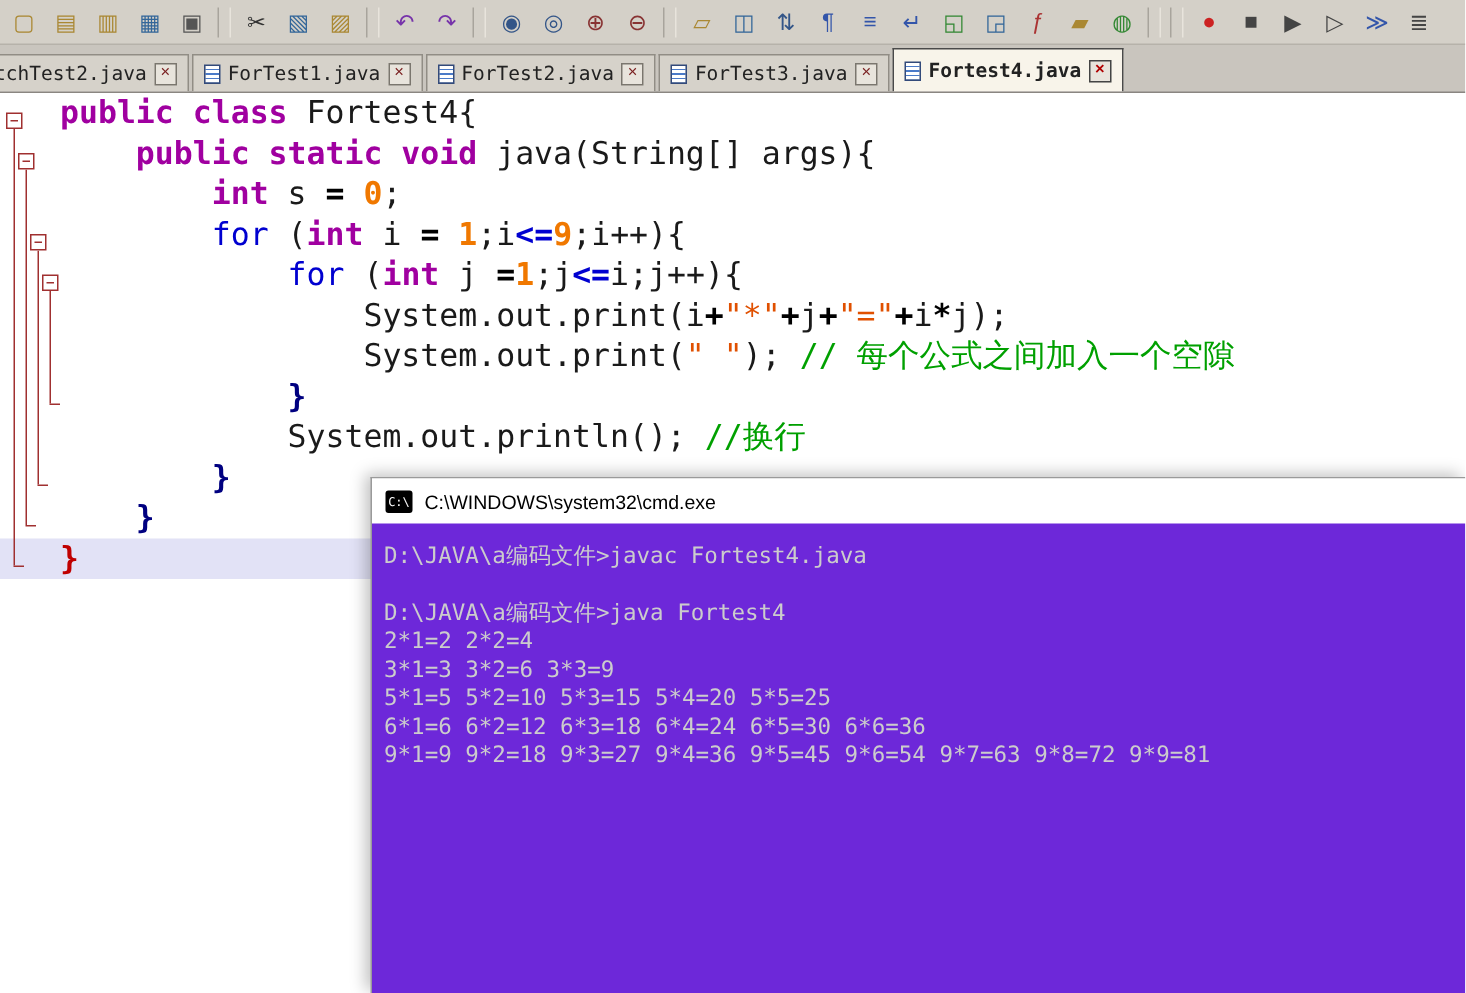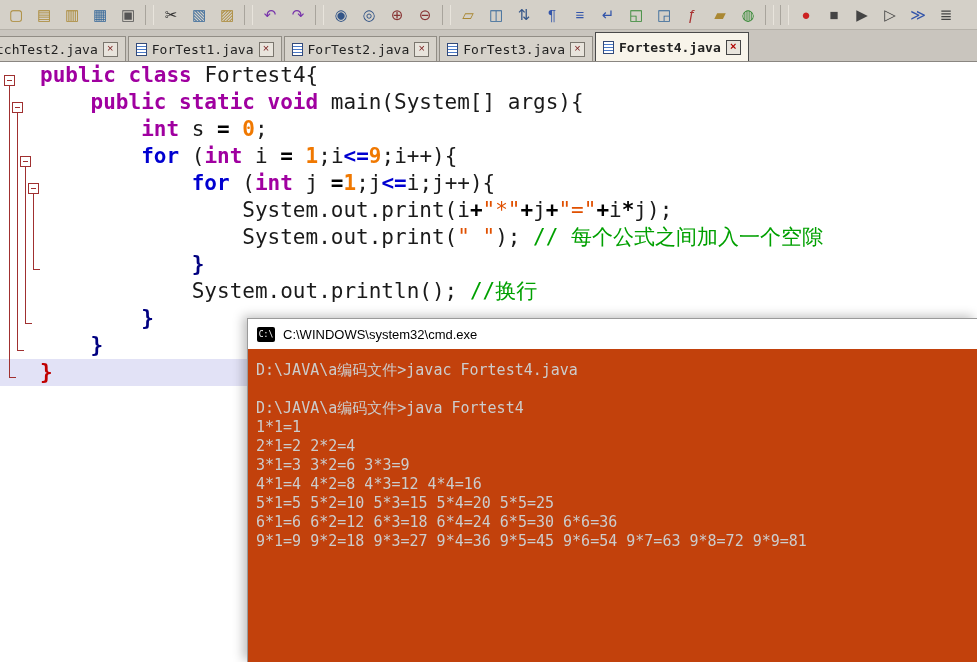--- a/index.html
+++ b/index.html
@@ -27,21 +27,21 @@
              font-size:11px;line-height:11px;text-align:center;font-family:"Liberation Sans",sans-serif;}
   .tab.active .tab-close{color:#b00000;border-color:#444;}
 
   
   .editor{position:absolute;left:0;top:62px;right:0;bottom:0;background:#fff;}
   .code{position:absolute;left:0;top:0;right:0;}
   .code-line{height:27px;line-height:27px;white-space:pre;padding-left:40px;
              font-family:"DejaVu Sans Mono",monospace;font-size:21px;}
   .code-line.current{background:#e2e2f6;}
   .tok-kw{color:#a000a0;font-weight:bold;}
-  .tok-kwf{color:#0000d0;font-weight:bold;}
+  .tok-kwf{color:#0000d0;font-weight:normal;}
   .tok-pl{color:#1a1a1a;}
   .tok-op{color:#000;font-weight:bold;}
   .tok-opb{color:#0000d0;font-weight:bold;}
   .tok-num{color:#f07800;font-weight:bold;}
   .tok-str{color:#e05000;}
   .tok-cm{color:#00a000;}
   .tok-br{color:#000080;font-weight:bold;}
   .tok-brr{color:#c00000;font-weight:bold;}
 
   .fold-overlay{position:absolute;left:0;top:5px;width:40px;bottom:0;z-index:2;}
@@ -51,21 +51,21 @@
   .fold-tick{position:absolute;width:7px;height:1px;background:#a03030;}
 
   
   .console-window{position:absolute;left:247px;top:318px;right:0;bottom:0;
                   border-left:1px solid #9a9a9a;border-top:1px solid #9a9a9a;
                   box-shadow:-4px -2px 10px rgba(0,0,0,0.25);display:flex;flex-direction:column;}
   .console-titlebar{height:30px;background:#ffffff;display:flex;align-items:center;gap:8px;
                     padding-left:9px;flex:none;font-size:13px;color:#000;}
   .cmd-icon{width:18px;height:15px;background:#000;border-radius:2px;color:#fff;
             font-family:"DejaVu Sans Mono",monospace;font-size:8px;line-height:15px;text-align:center;flex:none;}
-  .console-body{flex:1;background:#c2410c;color:#cccccc;padding:12px 0 0 8px;overflow:hidden;
+  .console-body{flex:1;background:#6d28d9;color:#cccccc;padding:12px 0 0 8px;overflow:hidden;
                 font-family:"DejaVu Sans Mono",monospace;font-size:15px;}
   .console-line{min-height:19px;line-height:19px;white-space:pre;}
   .cursor{display:inline-block;width:9px;height:13px;background:#c8c8c8;vertical-align:text-bottom;margin-left:1px;}
 </style>
 </head>
 <body>
 
 <div class="app">
 
   <div class="toolbar">
@@ -145,21 +145,21 @@
         <div class="fold-box" style="left: 12px; top: 35px;"></div>
         <div class="fold-vline" style="left: 25px; top: 100px; height: 156px;"></div>
         <div class="fold-tick" style="left: 25px; top: 256px;"></div>
         <div class="fold-box" style="left: 20px; top: 89px;"></div>
         <div class="fold-vline" style="left: 33px; top: 127px; height: 75px;"></div>
         <div class="fold-tick" style="left: 33px; top: 202px;"></div>
         <div class="fold-box" style="left: 28px; top: 116px;"></div>
       </div>
     <div class="code">
         <div class="code-line"><span class="tok-kw">public class </span><span class="tok-pl">Fortest4{</span></div>
-        <div class="code-line"><span class="tok-pl">    </span><span class="tok-kw">public static void </span><span class="tok-pl">main(System[] args){</span></div>
+        <div class="code-line"><span class="tok-pl">    </span><span class="tok-kw">public static void </span><span class="tok-pl">java(String[] args){</span></div>
         <div class="code-line"><span class="tok-pl">        </span><span class="tok-kw">int</span><span class="tok-pl"> s </span><span class="tok-op">=</span><span class="tok-pl"> </span><span class="tok-num">0</span><span class="tok-pl">;</span></div>
         <div class="code-line"><span class="tok-pl">        </span><span class="tok-kwf">for</span><span class="tok-pl"> (</span><span class="tok-kw">int</span><span class="tok-pl"> i </span><span class="tok-op">=</span><span class="tok-pl"> </span><span class="tok-num">1</span><span class="tok-pl">;i</span><span class="tok-opb">&lt;=</span><span class="tok-num">9</span><span class="tok-pl">;i++){</span></div>
         <div class="code-line"><span class="tok-pl">            </span><span class="tok-kwf">for</span><span class="tok-pl"> (</span><span class="tok-kw">int</span><span class="tok-pl"> j </span><span class="tok-op">=</span><span class="tok-num">1</span><span class="tok-pl">;j</span><span class="tok-opb">&lt;=</span><span class="tok-pl">i;j++){</span></div>
         <div class="code-line"><span class="tok-pl">                System.out.print(i</span><span class="tok-op">+</span><span class="tok-str">"*"</span><span class="tok-op">+</span><span class="tok-pl">j</span><span class="tok-op">+</span><span class="tok-str">"="</span><span class="tok-op">+</span><span class="tok-pl">i</span><span class="tok-op">*</span><span class="tok-pl">j);</span></div>
         <div class="code-line"><span class="tok-pl">                System.out.print(</span><span class="tok-str">" "</span><span class="tok-pl">); </span><span class="tok-cm">// 每个公式之间加入一个空隙</span></div>
         <div class="code-line"><span class="tok-pl">            </span><span class="tok-br">}</span></div>
         <div class="code-line"><span class="tok-pl">            System.out.println(); </span><span class="tok-cm">//换行</span></div>
         <div class="code-line"><span class="tok-pl">        </span><span class="tok-br">}</span></div>
         <div class="code-line"><span class="tok-pl">    </span><span class="tok-br">}</span></div>
         <div class="code-line current"><span class="tok-brr">}</span></div>
@@ -168,24 +168,22 @@
 
   <div class="console-window">
     <div class="console-titlebar">
       <span class="cmd-icon"><span>C:\</span></span>
       <span class="console-title">C:\WINDOWS\system32\cmd.exe</span>
     </div>
     <div class="console-body">
         <div class="console-line">D:\JAVA\a编码文件&gt;javac Fortest4.java</div>
         <div class="console-line"></div>
         <div class="console-line">D:\JAVA\a编码文件&gt;java Fortest4</div>
-        <div class="console-line">1*1=1</div>
         <div class="console-line">2*1=2 2*2=4</div>
         <div class="console-line">3*1=3 3*2=6 3*3=9</div>
-        <div class="console-line">4*1=4 4*2=8 4*3=12 4*4=16</div>
         <div class="console-line">5*1=5 5*2=10 5*3=15 5*4=20 5*5=25</div>
         <div class="console-line">6*1=6 6*2=12 6*3=18 6*4=24 6*5=30 6*6=36</div>
         <div class="console-line">9*1=9 9*2=18 9*3=27 9*4=36 9*5=45 9*6=54 9*7=63 9*8=72 9*9=81</div>
         <div class="console-line"></div>
       </div>
   </div>
 
 </div>
 
 </body></html>

